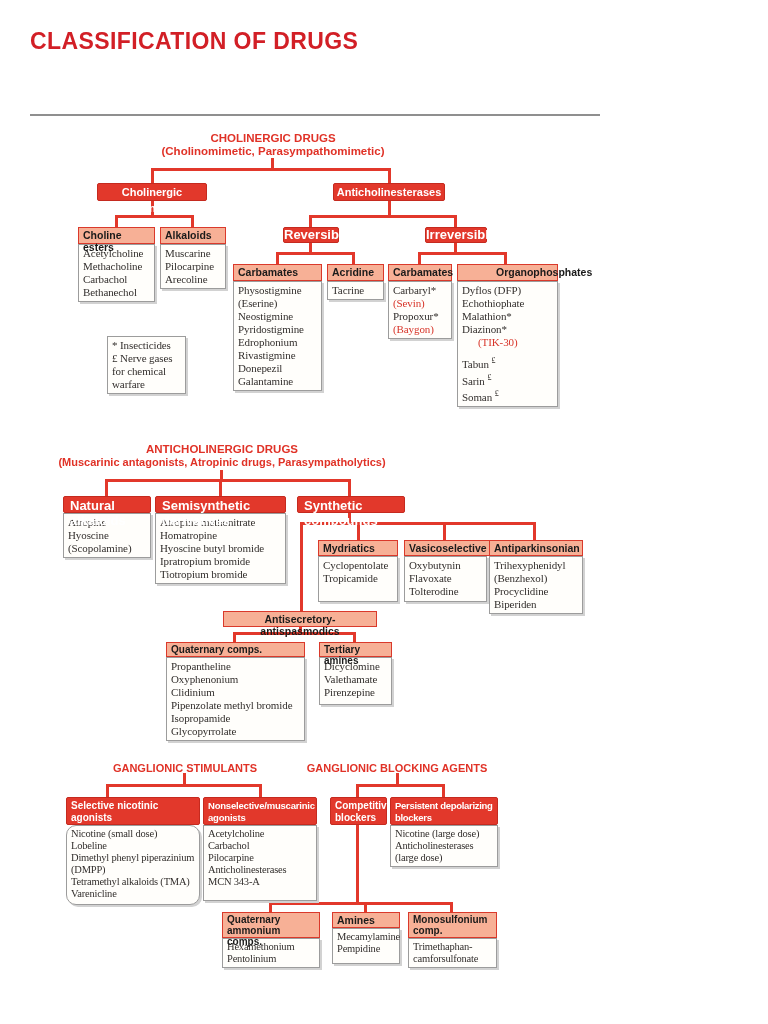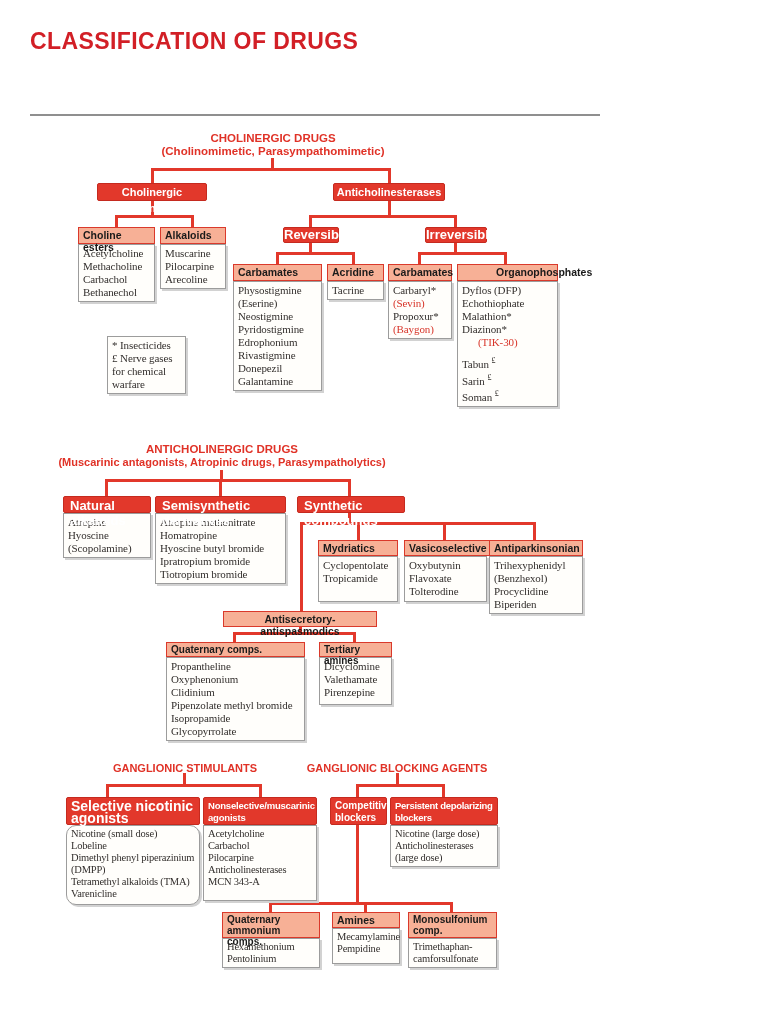--- a/index.html
+++ b/index.html
@@ -216,21 +216,21 @@
   <div class="cl v" style="left:396px;top:773px;height:11px;"></div>
   <div class="cl h" style="left:356px;top:784px;width:89px;"></div>
   <div class="cl v" style="left:356px;top:784px;height:13px;"></div>
   <div class="cl v" style="left:442px;top:784px;height:13px;"></div>
   <div class="cl v" style="left:356px;top:825px;height:80px;"></div>
   <div class="cl h" style="left:269px;top:902px;width:184px;"></div>
   <div class="cl v" style="left:269px;top:902px;height:10px;"></div>
   <div class="cl v" style="left:364px;top:902px;height:10px;"></div>
   <div class="cl v" style="left:450px;top:902px;height:10px;"></div>
 
-  <div class="rnode pre" style="left:66px;top:797px;width:134px;height:28px;font-size:14px;">Selective nicotinic
+  <div class="rnode pre" style="left:66px;top:797px;width:134px;height:28px;font-size:10px;">Selective nicotinic
 agonists</div>
   <div class="lbox small" style="left:66px;top:825px;width:134px;height:80px;border-radius:10px;">
       <div class="li">Nicotine (small dose)</div>
       <div class="li">Lobeline</div>
       <div class="li">Dimethyl phenyl piperazinium</div>
       <div class="li">(DMPP)</div>
       <div class="li">Tetramethyl alkaloids (TMA)</div>
       <div class="li">Varenicline</div>
     </div>
 

